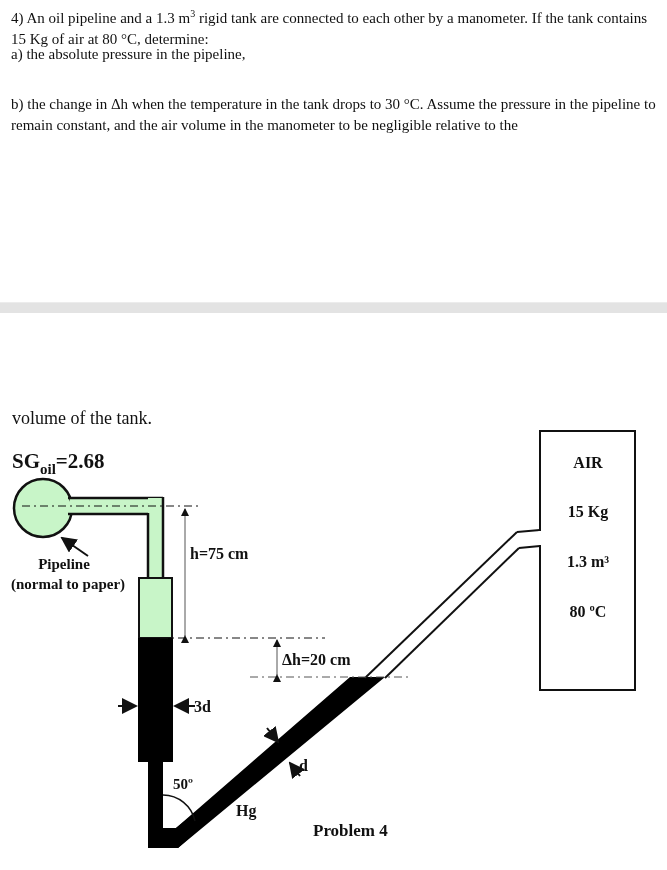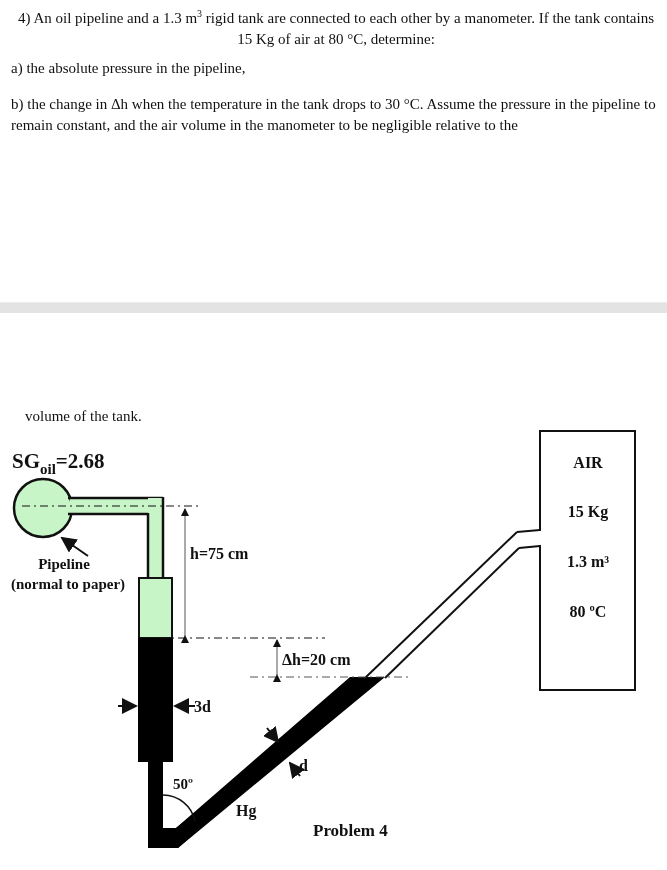--- a/index.html
+++ b/index.html
@@ -1,25 +1,25 @@
 <!DOCTYPE html>
 <html><head>
   <meta charset="utf-8">
   <style>
     html, body { margin: 0; padding: 0; background: #ffffff; }
     body { width: 667px; height: 870px; position: relative; overflow: hidden;
            font-family: "Liberation Serif", serif; color: #111; }
     .text-block { position: absolute; left: 11px; width: 650px; font-size: 15px; line-height: 21px; }
     .text-block p { margin: 0; }
-    #problem-intro { top: 3px; text-align: center; }
-    #part-a { top: 58px; }
+    #problem-intro { top: 3px; }
+    #part-a { top: 44px; }
     #part-b { top: 94px; }
     .divider { position: absolute; left: 0; top: 302px; width: 667px; height: 10px;
                background: #e3e3e3; border-top: 1px solid #ececec; }
-    #continuation { position: absolute; left: 25px; top: 408px; font-size: 15px; }
+    #continuation { position: absolute; left: 12px; top: 408px; font-size: 18px; }
     svg { position: absolute; left: 0; top: 0; }
     .lbl { font-family: "Liberation Serif", serif; font-weight: bold; fill: #111; }
     sup { font-size: 10px; }
   </style>
 </head>
 <body>
 
 <div class="text-block" id="problem-intro">
   <p><span>4) An oil pipeline and a 1.3 m</span><sup>3</sup><span> rigid tank are connected to each other by a manometer. If the tank contains 15 Kg of air at 80 °C, determine:</span></p>
 </div>

